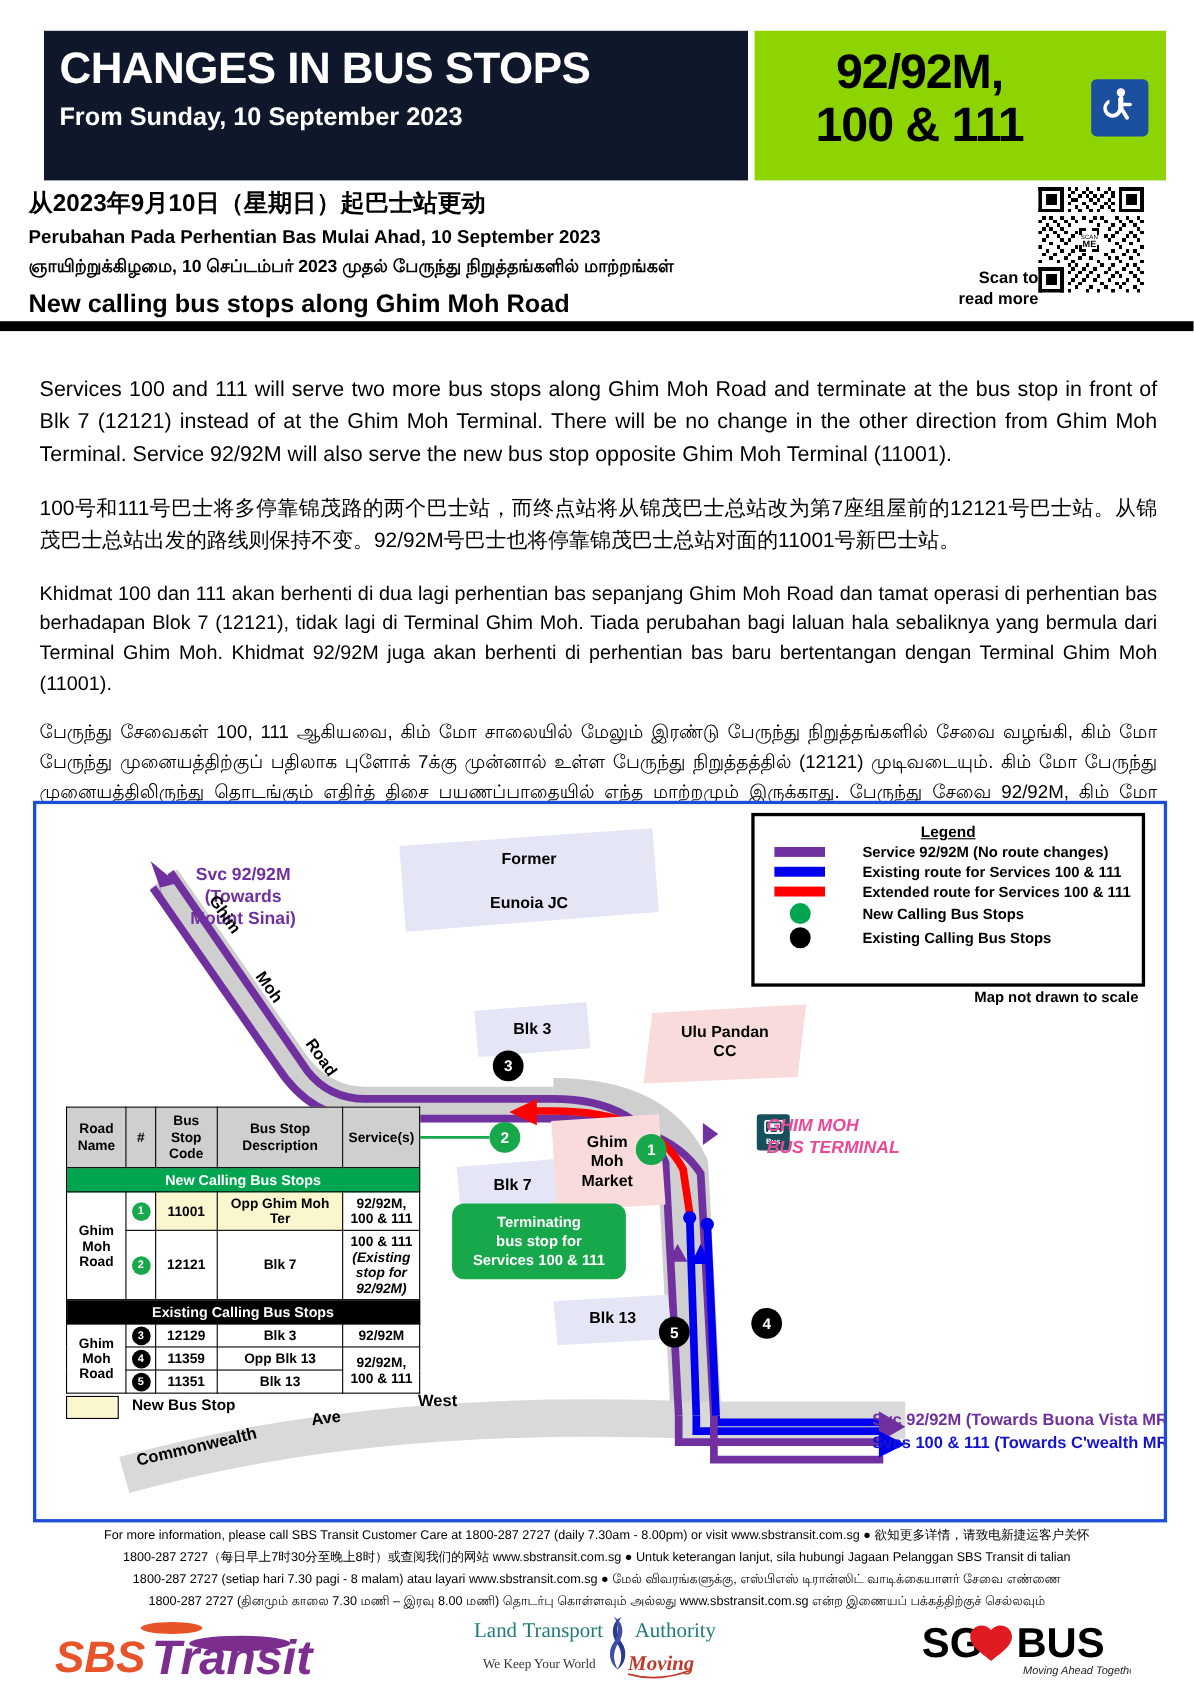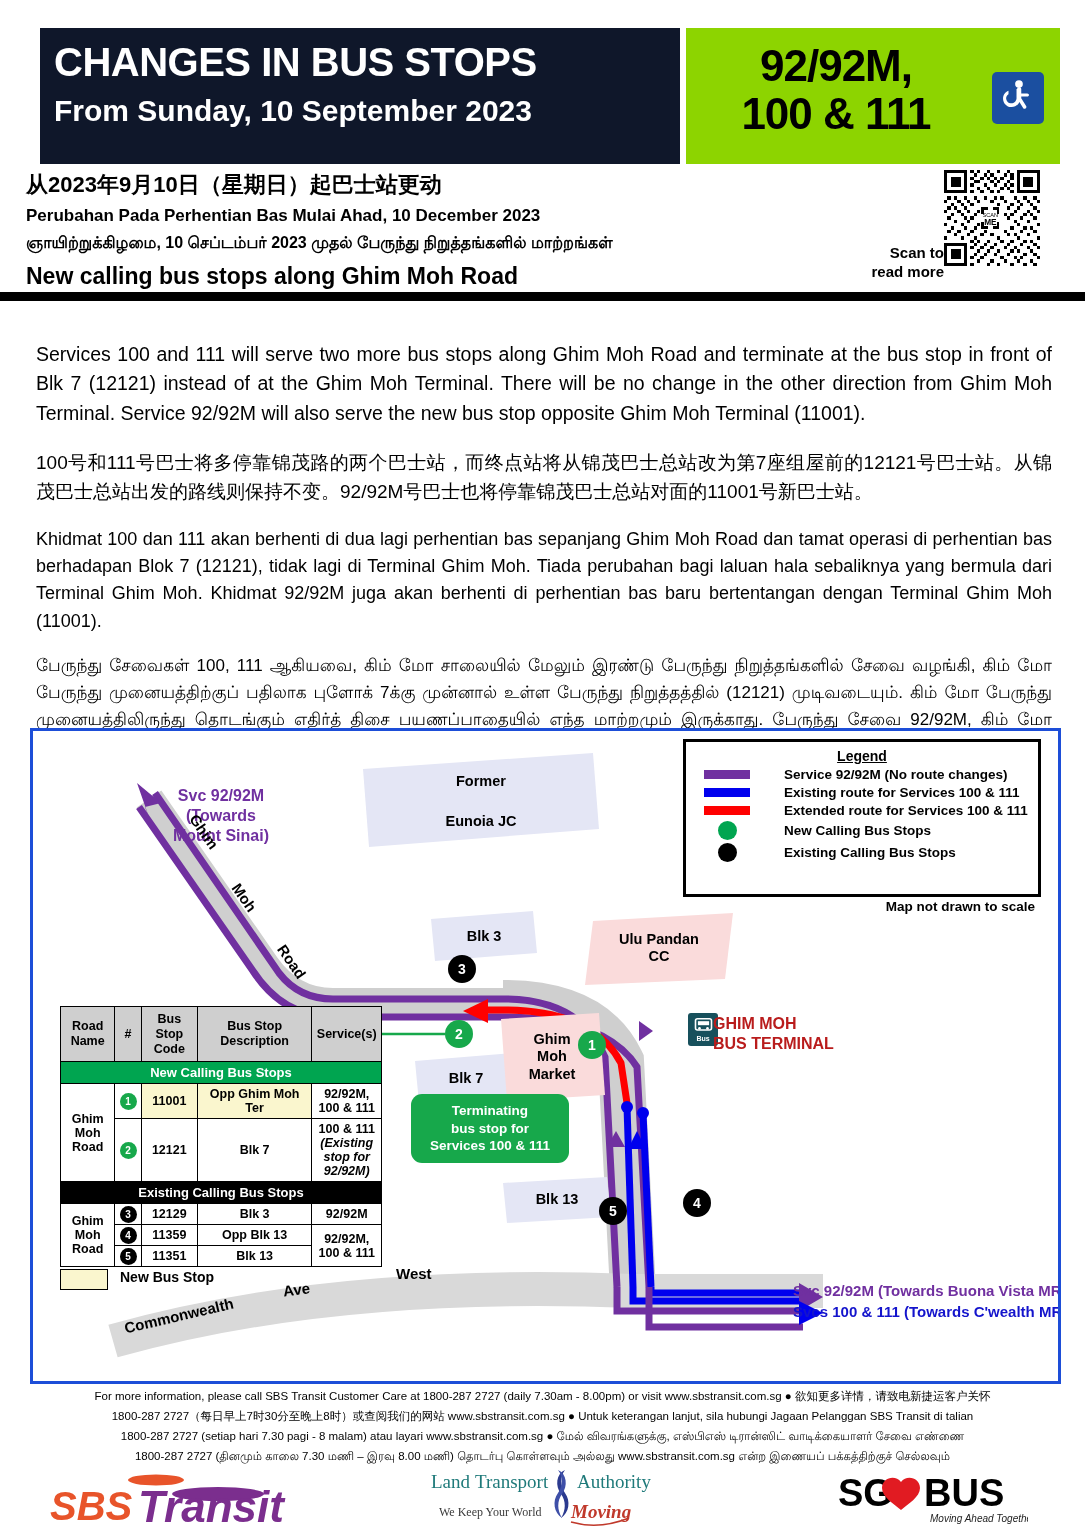--- a/index.html
+++ b/index.html
@@ -15,21 +15,21 @@
     position:absolute;left:40px;top:28px;width:640px;height:136px;
     background:#0f172a;
   }
   .hdr-title{
     position:absolute;left:14px;top:14px;width:620px;
     color:#fff;font-weight:bold;font-size:40px;line-height:1.0;
     letter-spacing:-0.5px;
   }
   .hdr-sub{
     position:absolute;left:14px;top:66px;width:620px;
-    color:#fff;font-weight:bold;font-size:30px;line-height:1.1;
+    color:#fff;font-weight:bold;font-size:23px;line-height:1.1;
   }
   .hdr-green{
     position:absolute;left:686px;top:28px;width:374px;height:136px;
     background:#8DD400;
   }
   .hdr-svcs{
     position:absolute;left:0;top:14px;width:300px;text-align:center;
     color:#000;font-weight:bold;font-size:44px;line-height:1.08;
     letter-spacing:-1px;
   }
@@ -113,22 +113,22 @@
   .stopdot.green{background:#17A84B;}
 
   .terminal-ic{
     position:absolute;left:655px;top:1px;width:30px;height:33px;
     background:#17505C;border-radius:3px;
     display:flex;flex-direction:column;align-items:center;justify-content:center;
   }
   .terminal-ic .bus-g{width:21px;height:16px;}
   .terminal-ic .bus-w{font-size:7px;color:#fff;font-weight:bold;line-height:1;margin-top:1px;}
   .terminal-txt{
-    position:absolute;left:680px;top:2px;font-size:16px;font-weight:bold;
-    color:#b91c1c;line-height:1.25;white-space:nowrap;
+    position:absolute;left:664px;top:2px;font-size:16px;font-weight:bold;
+    color:#ec4899;line-height:1.25;white-space:nowrap;font-style:italic;
   }
 
   .callout{
     position:absolute;left:378px;top:363px;width:150px;
     background:#17A84B;border-radius:11px;color:#fff;
     font-size:13.5px;font-weight:bold;text-align:center;
     padding:8px 4px;line-height:1.3;
   }
 
   .dir-bv{
@@ -189,21 +189,21 @@
         <svg viewBox="0 0 24 24" aria-hidden="true">
           <circle cx="12.6" cy="3.6" r="2.3" fill="#fff"></circle>
           <path d="M10.3 7.2c0-.8.7-1.4 1.5-1.4s1.4.6 1.4 1.4v3.1h4.2c.7 0 1.2.5 1.2 1.1s-.5 1.1-1.2 1.1h-4.2v1.2l3.4 5.4c.4.6.2 1.4-.4 1.7-.6.4-1.4.2-1.7-.4l-2.6-4.2c-1 2.3-3.3 3.8-5.9 3.6-3-.2-5.4-2.7-5.5-5.7-.1-2.6 1.5-4.9 3.8-5.7v2.4c-1.1.6-1.8 1.9-1.6 3.3.2 1.6 1.5 2.9 3.1 3.1 2.1.3 3.9-1.3 4.1-3.3 0-.1 0-.2 0-.3V7.2z" fill="#fff" transform="translate(2.6,0.4) scale(0.86)"></path>
         </svg>
       </div>
     </div>
   </div>
 
   <div class="langs">
     <div class="lang-zh">从2023年9月10日（星期日）起巴士站更动</div>
-    <div class="lang-ms">Perubahan Pada Perhentian Bas Mulai Ahad, 10 December 2023</div>
+    <div class="lang-ms">Perubahan Pada Perhentian Bas Mulai Ahad, 10 September 2023</div>
     <div class="lang-ta">ஞாயிற்றுக்கிழமை, 10 செப்டம்பர் 2023 முதல் பேருந்து நிறுத்தங்களில் மாற்றங்கள்</div>
     <div class="lang-en">New calling bus stops along Ghim Moh Road</div>
   </div>
 
   <div class="qr-wrap">
     <svg class="qr" viewBox="0 0 29 29" shape-rendering="crispEdges" aria-hidden="true">
       <rect width="29" height="29" fill="#fff"></rect>
       <g fill="#000">
         <rect x="0" y="0" width="7" height="1"></rect>
           <rect x="0" y="6" width="7" height="1"></rect>
@@ -506,21 +506,21 @@
       <div>(Towards</div>
       <div>Mount Sinai)</div>
     </div>
 
     <div style="position:absolute;left:152px;top:92px;transform:rotate(55deg);font-size:15px;font-weight:bold;">Ghim</div>
     <div style="position:absolute;left:196px;top:158px;transform:rotate(55deg);font-size:15px;font-weight:bold;">Moh</div>
     <div style="position:absolute;left:240px;top:222px;transform:rotate(55deg);font-size:15px;font-weight:bold;">Road</div>
 
     <div style="position:absolute;left:90px;top:576px;transform:rotate(-13deg);font-size:15px;font-weight:bold;">Commonwealth</div>
     <div style="position:absolute;left:250px;top:550px;transform:rotate(-7deg);font-size:15px;font-weight:bold;">Ave</div>
-    <div style="position:absolute;left:363px;top:534px;font-size:15px;font-weight:bold;">West</div>
+    <div style="position:absolute;left:347px;top:534px;font-size:15px;font-weight:bold;">West</div>
 
     <div class="bld" style="left:330px;top:28px;width:236px;height:84px;flex-direction:column;background:transparent;">
       <div>Former</div>
       <div>Eunoia JC</div>
     </div>
     <div class="bld" style="left:398px;top:184px;width:106px;height:42px;background:transparent;">Blk 3</div>
     <div class="bld" style="left:382px;top:326px;width:102px;height:42px;background:transparent;">Blk 7</div>
     <div class="bld" style="left:470px;top:448px;width:108px;height:40px;background:transparent;">Blk 13</div>
 
     <div class="place-pink" style="left:556px;top:186px;width:140px;height:62px;flex-direction:column;background:transparent;">

